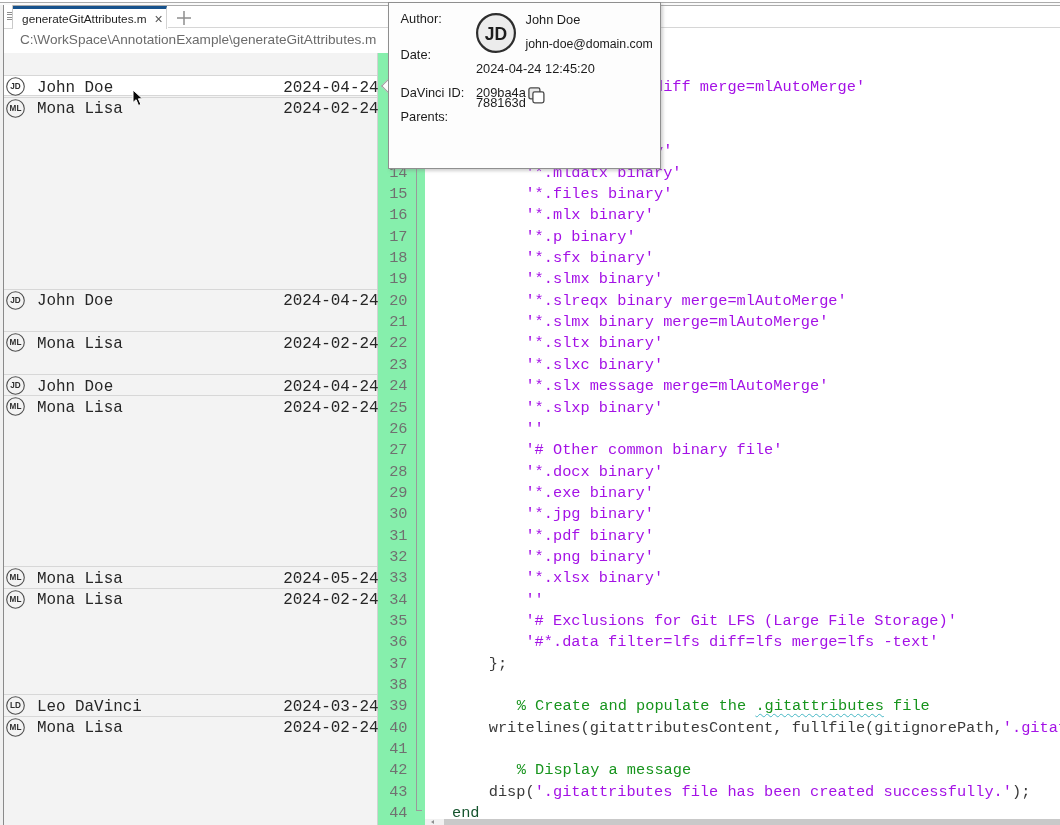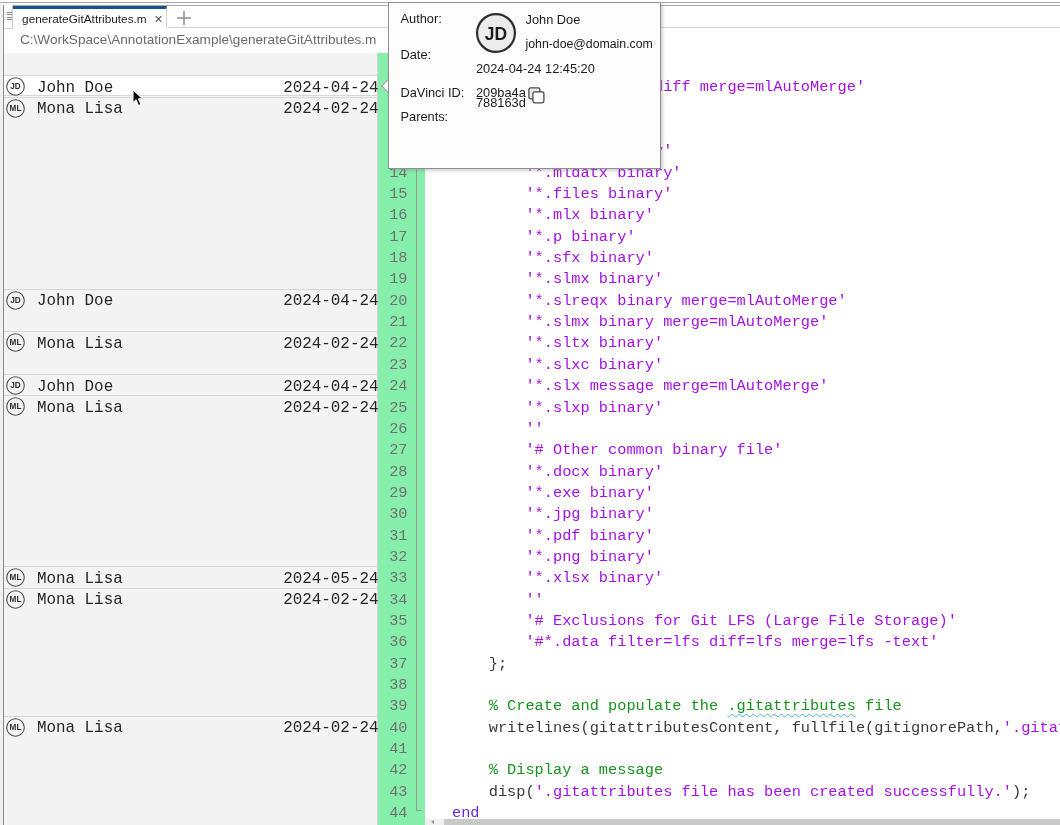--- a/index.html
+++ b/index.html
@@ -32,21 +32,21 @@
   
   #gutter{left:378px;top:53px;width:47px;height:772px;background:#86efac;}
   #gutnums{position:absolute;left:0;top:3.0px;width:29.5px;text-align:right;
       font-family:"Liberation Mono",monospace;font-size:15.3px;line-height:21.35px;color:#707070;white-space:pre;}
   #foldline{left:415.6px;top:53px;width:1.6px;height:758px;background:#9a9a9a;}
   #foldfoot{left:415.6px;top:809.6px;width:6.8px;height:1.5px;background:#9a9a9a;}
   
   #codearea{left:425px;top:53px;width:635px;height:766px;background:#fff;overflow:hidden;}
   #code{position:absolute;left:27px;top:3.0px;font-family:"Liberation Mono",monospace;
      font-size:15.3px;line-height:21.35px;color:#3a3a3a;white-space:pre;}
-  .pu{color:#a411e6;} .gr{color:#17941d;} .bl{color:#6d28d9;}
+  .pu{color:#a411e6;} .gr{color:#17941d;margin-left:28px;} .bl{color:#14532d;}
   .wavy{text-decoration:underline;text-decoration-style:wavy;text-decoration-color:#45b6c4;
      text-decoration-thickness:1px;text-underline-offset:2.5px;}
   
   #hscroll{left:425px;top:819px;width:635px;height:6.5px;background:#f1f1f1;}
   #harrow{position:absolute;left:6px;top:1.2px;width:0;height:0;border-top:2.2px solid transparent;
      border-bottom:2.2px solid transparent;border-right:3.5px solid #8f8f8f;}
   #hthumb{position:absolute;left:19px;top:0;width:616px;height:6.5px;background:#c9c9c9;}
   
   #popup{left:387.5px;top:1.5px;width:271px;height:165px;background:#fdfdfd;
      border:1px solid #8f8f8f;box-shadow:2px 2px 3px rgba(120,120,120,0.35);font-size:12.8px;color:#1c1c1c;}
@@ -150,20 +150,30 @@
       </div>
     </div>
 <div class="bgrp" style="top:534.55px;height:106.75px">
       <div class="brow">
         <span class="av"><svg width="19" height="19" viewBox="0 0 19 19">
             <circle cx="9.5" cy="9.5" r="8.8" fill="none" stroke="#4e4e4e" stroke-width="1.1"></circle>
             <text x="9.5" y="12.4" text-anchor="middle" font-family="Liberation Sans, sans-serif" font-size="8.2" font-weight="bold" fill="#2f2f2f">ML</text>
           </svg></span>
         <span class="bname">Mona Lisa</span>
         <span class="bdate">2024-02-24</span>
+      </div>
+    </div>
+<div class="bgrp" style="top:641.30px;height:21.35px">
+      <div class="brow">
+        <span class="av"><svg width="19" height="19" viewBox="0 0 19 19">
+            <circle cx="9.5" cy="9.5" r="8.8" fill="none" stroke="#4e4e4e" stroke-width="1.1"></circle>
+            <text x="9.5" y="12.4" text-anchor="middle" font-family="Liberation Sans, sans-serif" font-size="8.2" font-weight="bold" fill="#2f2f2f">LD</text>
+          </svg></span>
+        <span class="bname">Leo DaVinci</span>
+        <span class="bdate">2024-03-24</span>
       </div>
     </div>
 <div class="bgrp" style="top:662.65px;height:106.75px">
       <div class="brow">
         <span class="av"><svg width="19" height="19" viewBox="0 0 19 19">
             <circle cx="9.5" cy="9.5" r="8.8" fill="none" stroke="#4e4e4e" stroke-width="1.1"></circle>
             <text x="9.5" y="12.4" text-anchor="middle" font-family="Liberation Sans, sans-serif" font-size="8.2" font-weight="bold" fill="#2f2f2f">ML</text>
           </svg></span>
         <span class="bname">Mona Lisa</span>
         <span class="bdate">2024-02-24</span>

